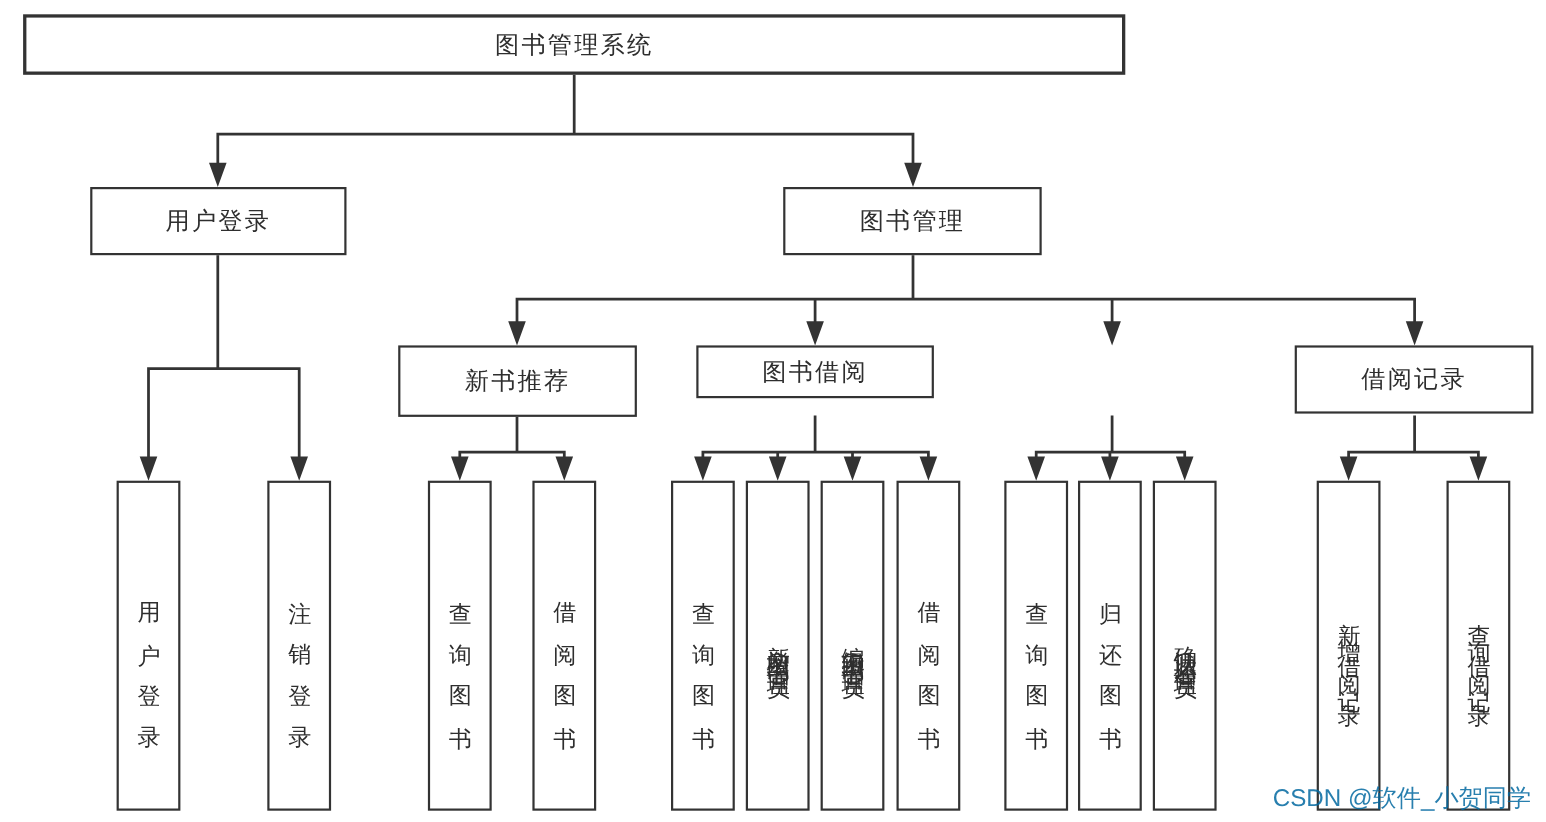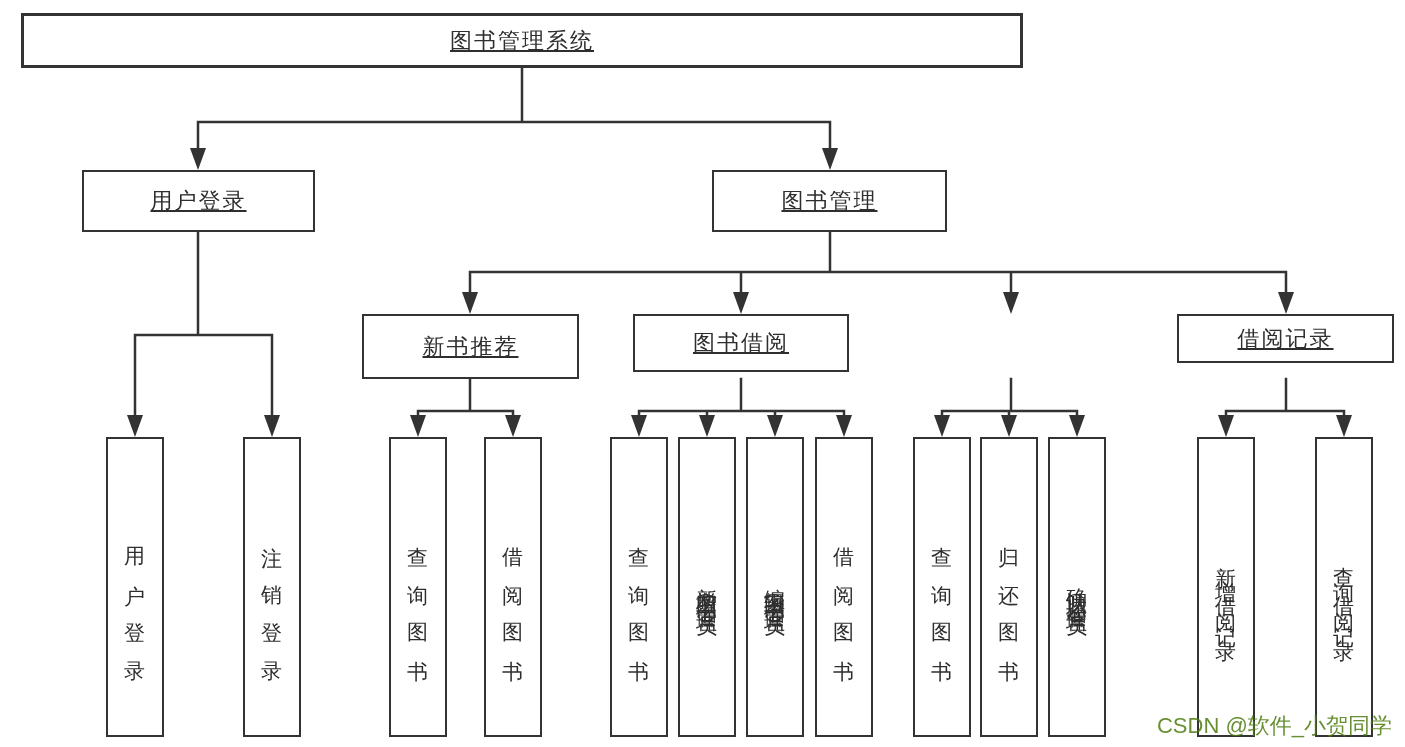--- a/index.html
+++ b/index.html
@@ -24,21 +24,20 @@
     display: flex;
     align-items: center;
     justify-content: center;
   }
   .root-box { border-width: 3px; }
   .hlabel {
     font-size: 22px;
     letter-spacing: 2px;
     color: #2e2e2e;
     white-space: nowrap;
-    text-decoration: underline;
   }
   .leaf {
     top: 437px;
     width: 58px;
     height: 300px;
   }
   .vtext {
     writing-mode: vertical-rl;
     text-orientation: mixed;
     font-size: 21px;
@@ -46,21 +45,21 @@
     color: #2e2e2e;
   }
   .ls4 { letter-spacing: 38px; margin-bottom: -38px; }
   .ls6 { letter-spacing: 15px; margin-bottom: -15px; }
   .ls9 { letter-spacing: 4px;  margin-bottom: -4px;  }
   .watermark {
     position: absolute;
     top: 711px;
     right: 13px;
     font-size: 22px;
-    color: #4d7c0f;
+    color: #0369a1;
     opacity: 0.85;
     white-space: nowrap;
     z-index: 5;
   }
 </style>
 </head>
 <body>
 
 <div class="canvas">
 
@@ -95,24 +94,24 @@
   <div class="box" style="left:82px; top:170px; width:233px; height:62px;">
     <span class="hlabel">用户登录</span>
   </div>
   <div class="box" style="left:362px; top:314px; width:217px; height:65px;">
     <span class="hlabel">新书推荐</span>
   </div>
 
   <div class="box" style="left:712px; top:170px; width:235px; height:62px;">
     <span class="hlabel">图书管理</span>
   </div>
-  <div class="box" style="left:633px; top:314px; width:216px; height:58px;">
+  <div class="box" style="left:633px; top:314px; width:216px; height:48px;">
     <span class="hlabel">图书借阅</span>
   </div>
-  <div class="box" style="left:1177px; top:314px; width:217px; height:49px;">
+  <div class="box" style="left:1177px; top:314px; width:217px; height:62px;">
     <span class="hlabel">借阅记录</span>
   </div>
 
   <div class="box leaf" style="left:106px;">
     <span class="vtext ls4">用户登录</span>
   </div>
   <div class="box leaf" style="left:243px;">
     <span class="vtext ls4">注销登录</span>
   </div>
   <div class="box leaf" style="left:389px;">

